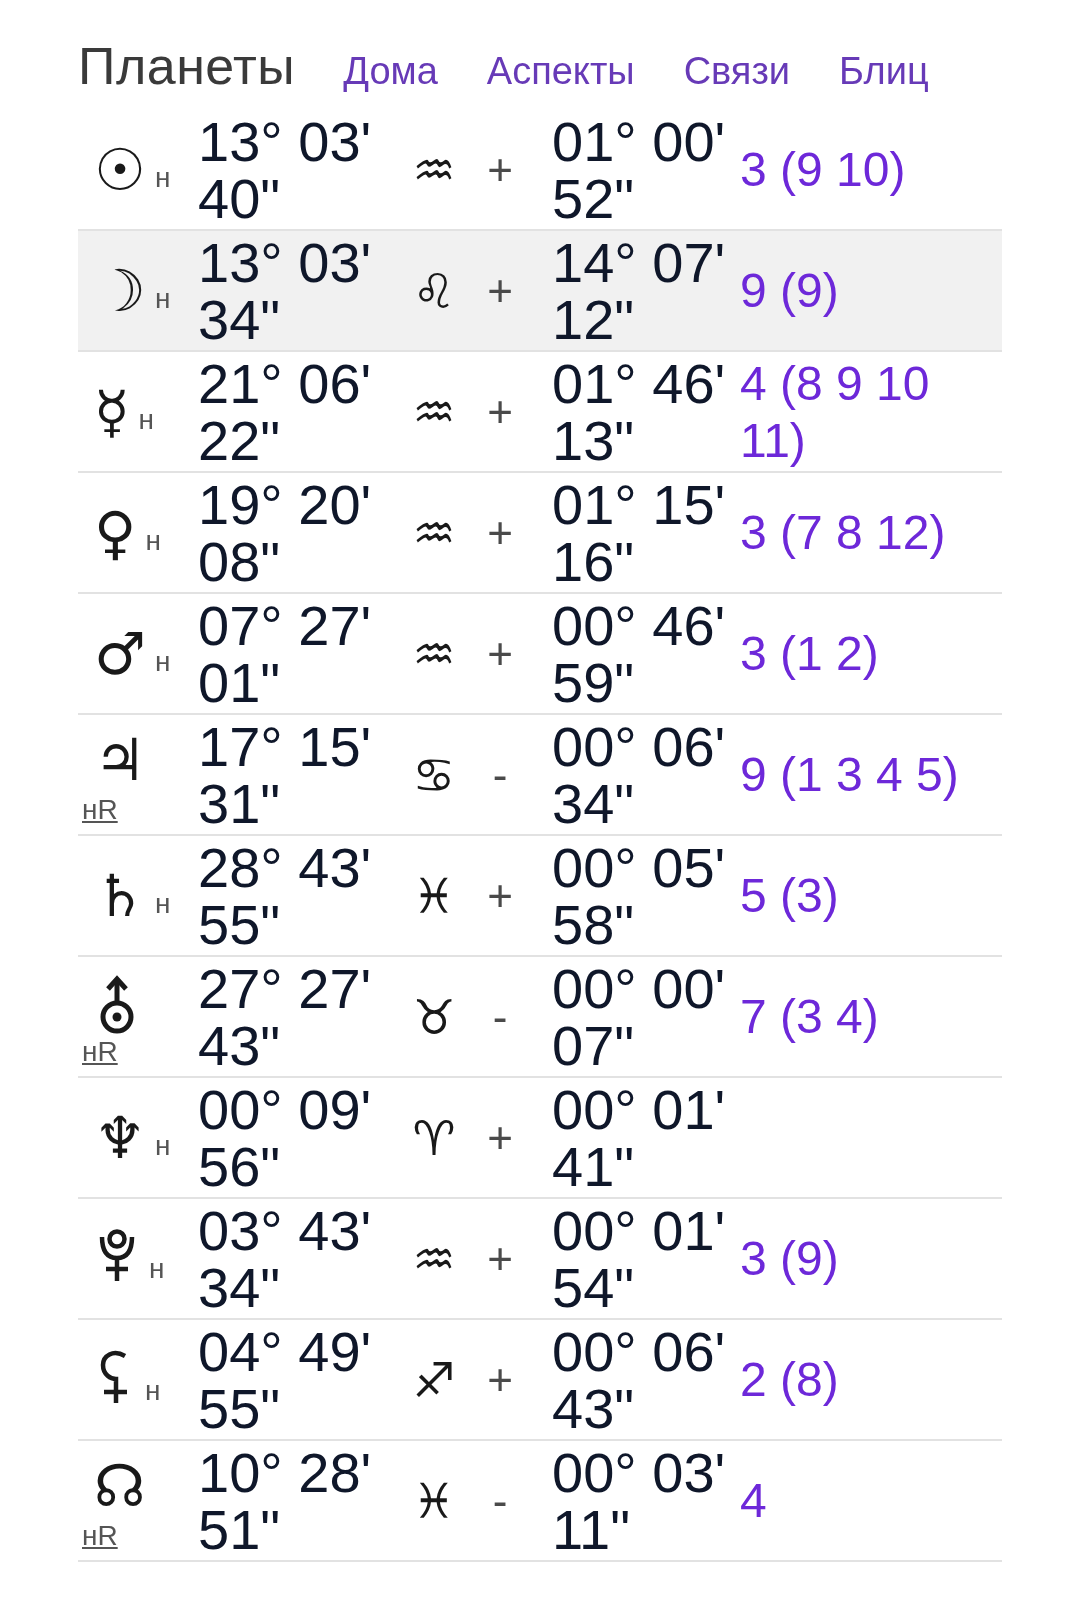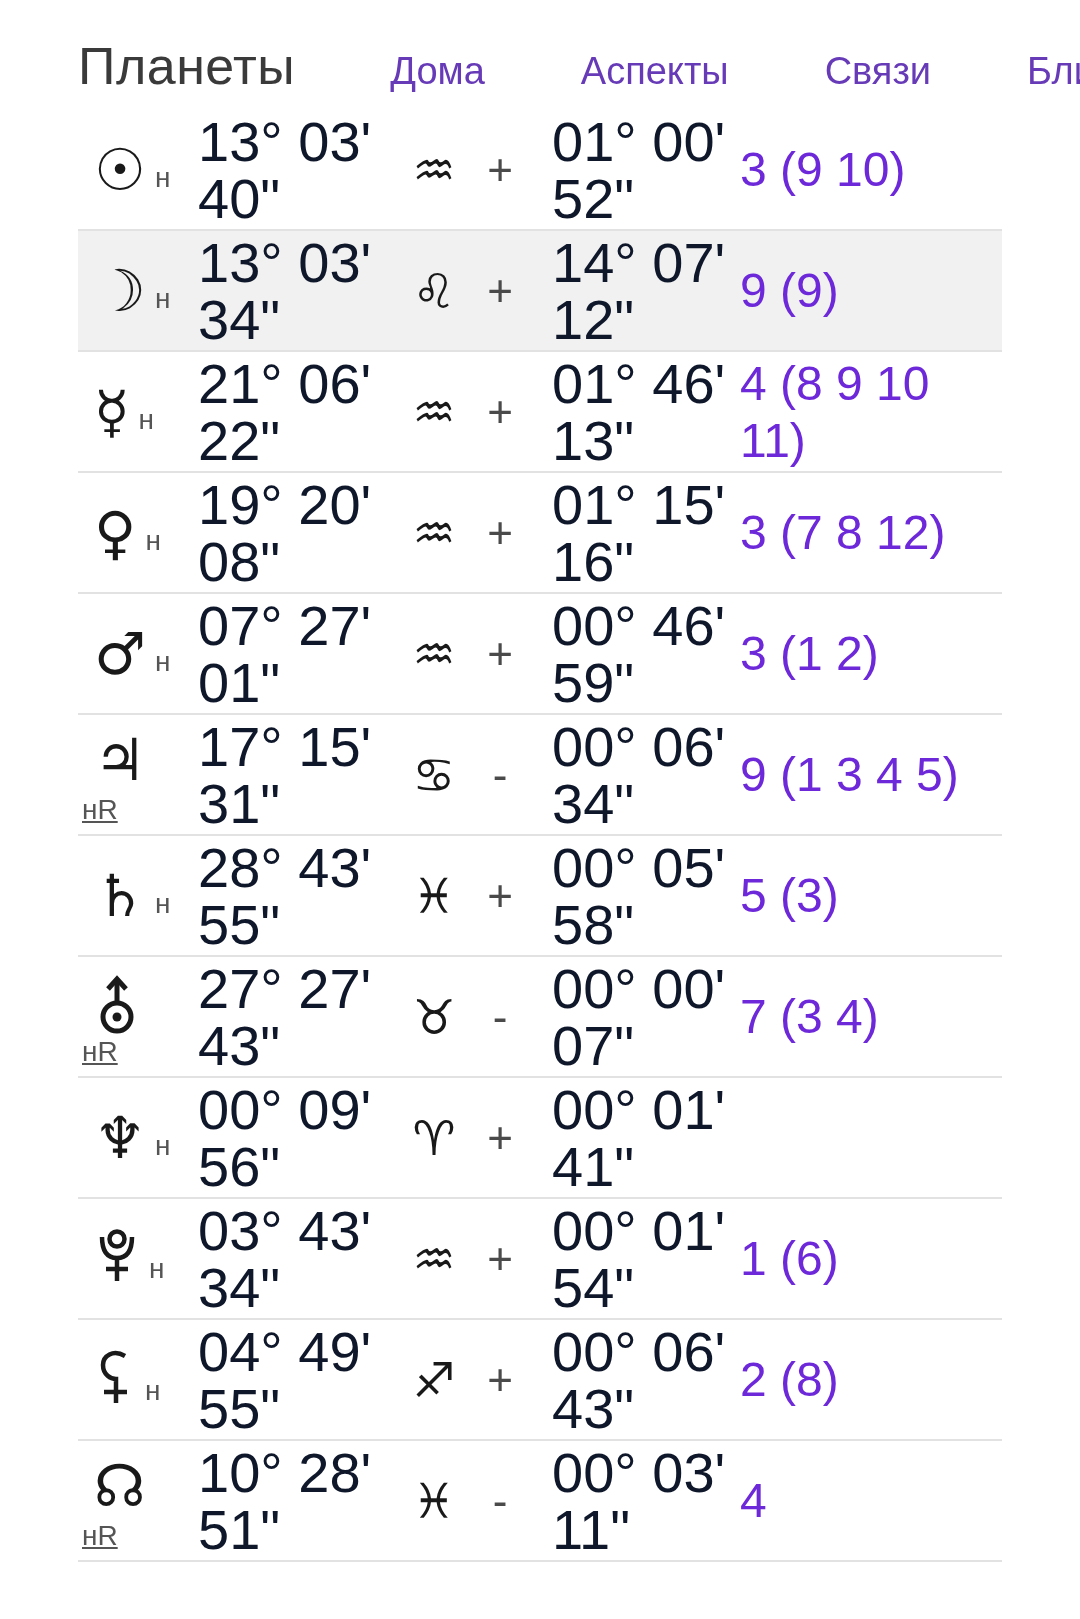--- a/index.html
+++ b/index.html
@@ -5,21 +5,21 @@
   html,body{margin:0;padding:0;}
   body{
     width:1080px;height:1619px;background:#ffffff;overflow:hidden;
     font-family:"Liberation Sans","DejaVu Sans",sans-serif;color:#4a4a4a;
   }
   .page{margin:0 78px;}
   
   .hdr{display:flex;align-items:baseline;gap:48px;padding:36px 0 14px 0;}
   .hdr h1{font-size:52px;font-weight:400;color:#3a3a3a;margin:0;letter-spacing:.5px;}
   .hdr nav{display:flex;gap:49px;}
-  .hdr nav a{font-size:38px;color:#673ab7;text-decoration:none;cursor:pointer;margin-left:47px;}
+  .hdr nav a{font-size:38px;color:#673ab7;text-decoration:none;cursor:pointer;}
   
   .row{display:flex;align-items:center;min-height:121px;box-sizing:border-box;
        border-bottom:2px solid #e2e2e2;}
   .row.selected{background:#f1f1f1;}
   .cell{box-sizing:border-box;}
   .c-planet{width:120px;align-self:stretch;display:flex;flex-direction:column;justify-content:center;}
   .glyph-wrap{display:flex;align-items:flex-end;padding-left:16px;}
   .planet-glyph{font-family:"DejaVu Sans",sans-serif;font-size:58px;line-height:1;color:#191919;}
   .planet-svg{display:block;}
   .flag{font-size:28px;color:#555555;line-height:1;}
@@ -275,21 +275,21 @@
       <div class="num">34"</div>
     </div>
     <div class="cell c-sign">
       <span class="sign-glyph">♒</span>
     </div>
     <div class="cell c-dir">+</div>
     <div class="cell c-speed">
       <div class="num">00° 01'</div>
       <div class="num">54"</div>
     </div>
-    <div class="cell c-houses">1 (6)</div>
+    <div class="cell c-houses">3 (9)</div>
   </div>
       <div class="row">
     <div class="cell c-planet">
       <div class="glyph-wrap">
         <span class="planet-glyph">
               <svg class="planet-svg" width="42" height="64" viewBox="0 0 42 64">
                 <path d="M31 8 C19 1 9 8 9 17 C9 27 17 31 22 31 L22 55" fill="none" stroke="#1a1a1a" stroke-width="4.5"></path>
                 <path d="M10 44 L33 44" stroke="#1a1a1a" stroke-width="4.5"></path>
               </svg>
             </span>

